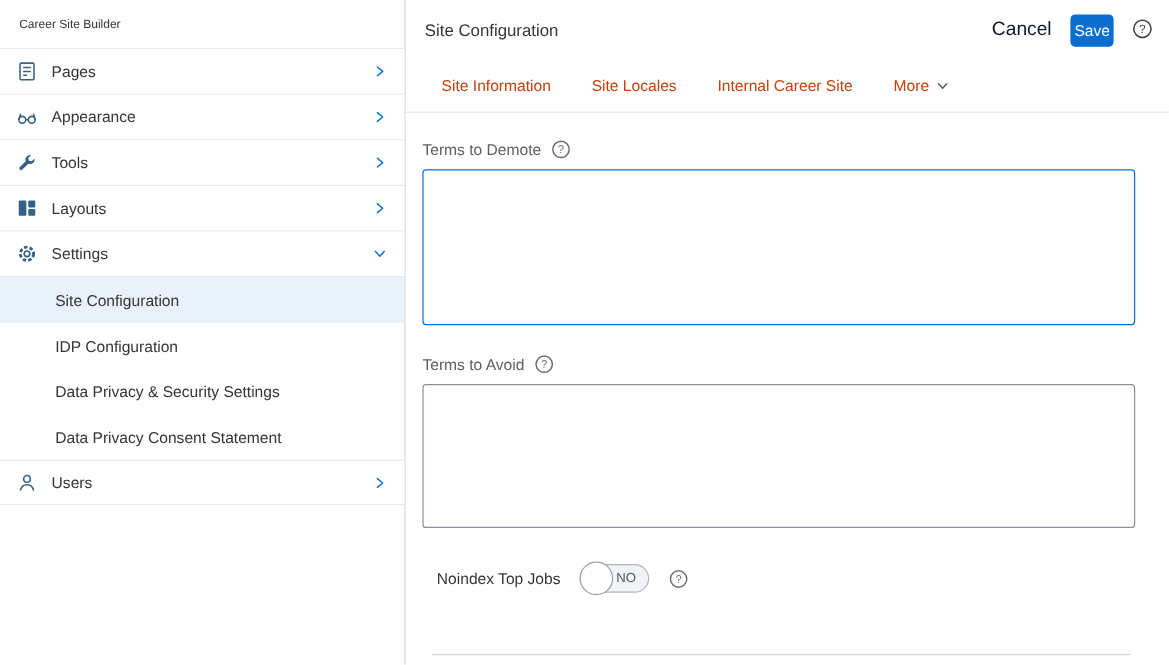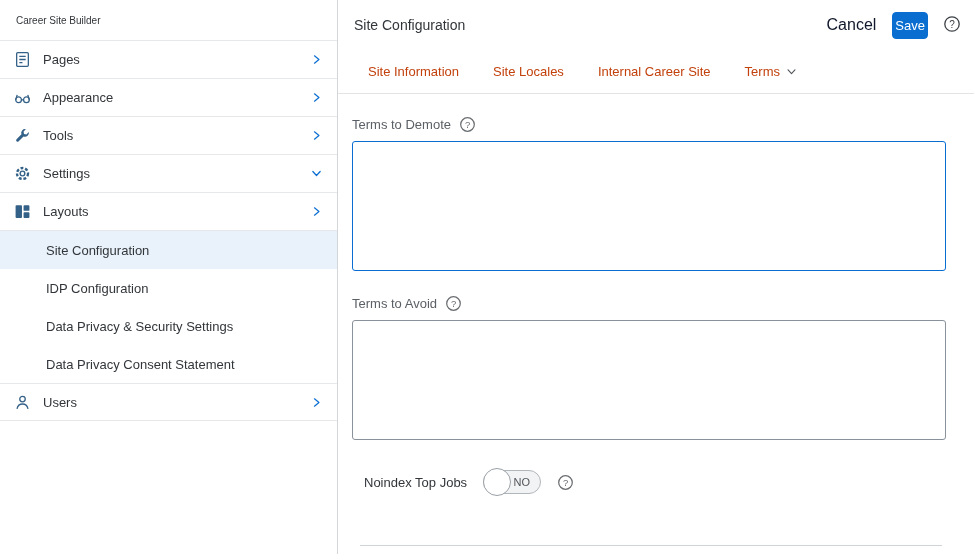--- a/index.html
+++ b/index.html
@@ -175,48 +175,48 @@
         <span class="chev">
           <svg viewBox="0 0 16 16">
               <path d="M5.5 3.5L11 8l-5.5 4.5" fill="none" stroke="#0a6ed1" stroke-width="1.5" stroke-linecap="round" stroke-linejoin="round"></path>
             </svg>
         </span>
       </div>
 
       <div class="nav-item">
         <span class="icon">
           <svg viewBox="0 0 16 16">
-              <g fill="none" stroke="#346187">
-                <circle cx="8" cy="8" r="5.2" stroke-width="2.2" stroke-dasharray="2.7 1.7"></circle>
-                <circle cx="8" cy="8" r="2.2" stroke-width="1.3"></circle>
-              </g>
-            </svg>
-        </span>
-        <span class="label">Settings</span>
-        <span class="chev">
-          <svg viewBox="0 0 16 16">
-              <path d="M3.5 5.5L8 10.5l4.5-5" fill="none" stroke="#0a6ed1" stroke-width="1.5" stroke-linecap="round" stroke-linejoin="round"></path>
-            </svg>
-        </span>
-      </div>
-
-      <div class="nav-item">
-        <span class="icon">
-          <svg viewBox="0 0 16 16">
               <g fill="#346187">
                 <rect x="1.5" y="2" width="6" height="12" rx="0.8"></rect>
                 <rect x="9" y="2" width="5.5" height="5.4" rx="0.8"></rect>
                 <rect x="9" y="8.6" width="5.5" height="5.4" rx="0.8"></rect>
               </g>
             </svg>
         </span>
         <span class="label">Layouts</span>
         <span class="chev">
           <svg viewBox="0 0 16 16">
               <path d="M5.5 3.5L11 8l-5.5 4.5" fill="none" stroke="#0a6ed1" stroke-width="1.5" stroke-linecap="round" stroke-linejoin="round"></path>
+            </svg>
+        </span>
+      </div>
+
+      <div class="nav-item">
+        <span class="icon">
+          <svg viewBox="0 0 16 16">
+              <g fill="none" stroke="#346187">
+                <circle cx="8" cy="8" r="5.2" stroke-width="2.2" stroke-dasharray="2.7 1.7"></circle>
+                <circle cx="8" cy="8" r="2.2" stroke-width="1.3"></circle>
+              </g>
+            </svg>
+        </span>
+        <span class="label">Settings</span>
+        <span class="chev">
+          <svg viewBox="0 0 16 16">
+              <path d="M3.5 5.5L8 10.5l4.5-5" fill="none" stroke="#0a6ed1" stroke-width="1.5" stroke-linecap="round" stroke-linejoin="round"></path>
             </svg>
         </span>
       </div>
 
       <div class="sub-item selected">
         <span>Site Configuration</span>
       </div>
       <div class="sub-item">
         <span>IDP Configuration</span>
       </div>
@@ -265,21 +265,21 @@
       <div class="tab">
         <span>Site Information</span>
       </div>
       <div class="tab">
         <span>Site Locales</span>
       </div>
       <div class="tab">
         <span>Internal Career Site</span>
       </div>
       <div class="tab">
-        <span>Terms</span>
+        <span>More</span>
         <span class="more-chev">
           <svg viewBox="0 0 16 16">
               <path d="M3 5.5L8 11l5-5.5" fill="none" stroke="#51555a" stroke-width="1.6" stroke-linecap="round" stroke-linejoin="round"></path>
             </svg>
         </span>
       </div>
     </div>
 
     <div class="content">
 

